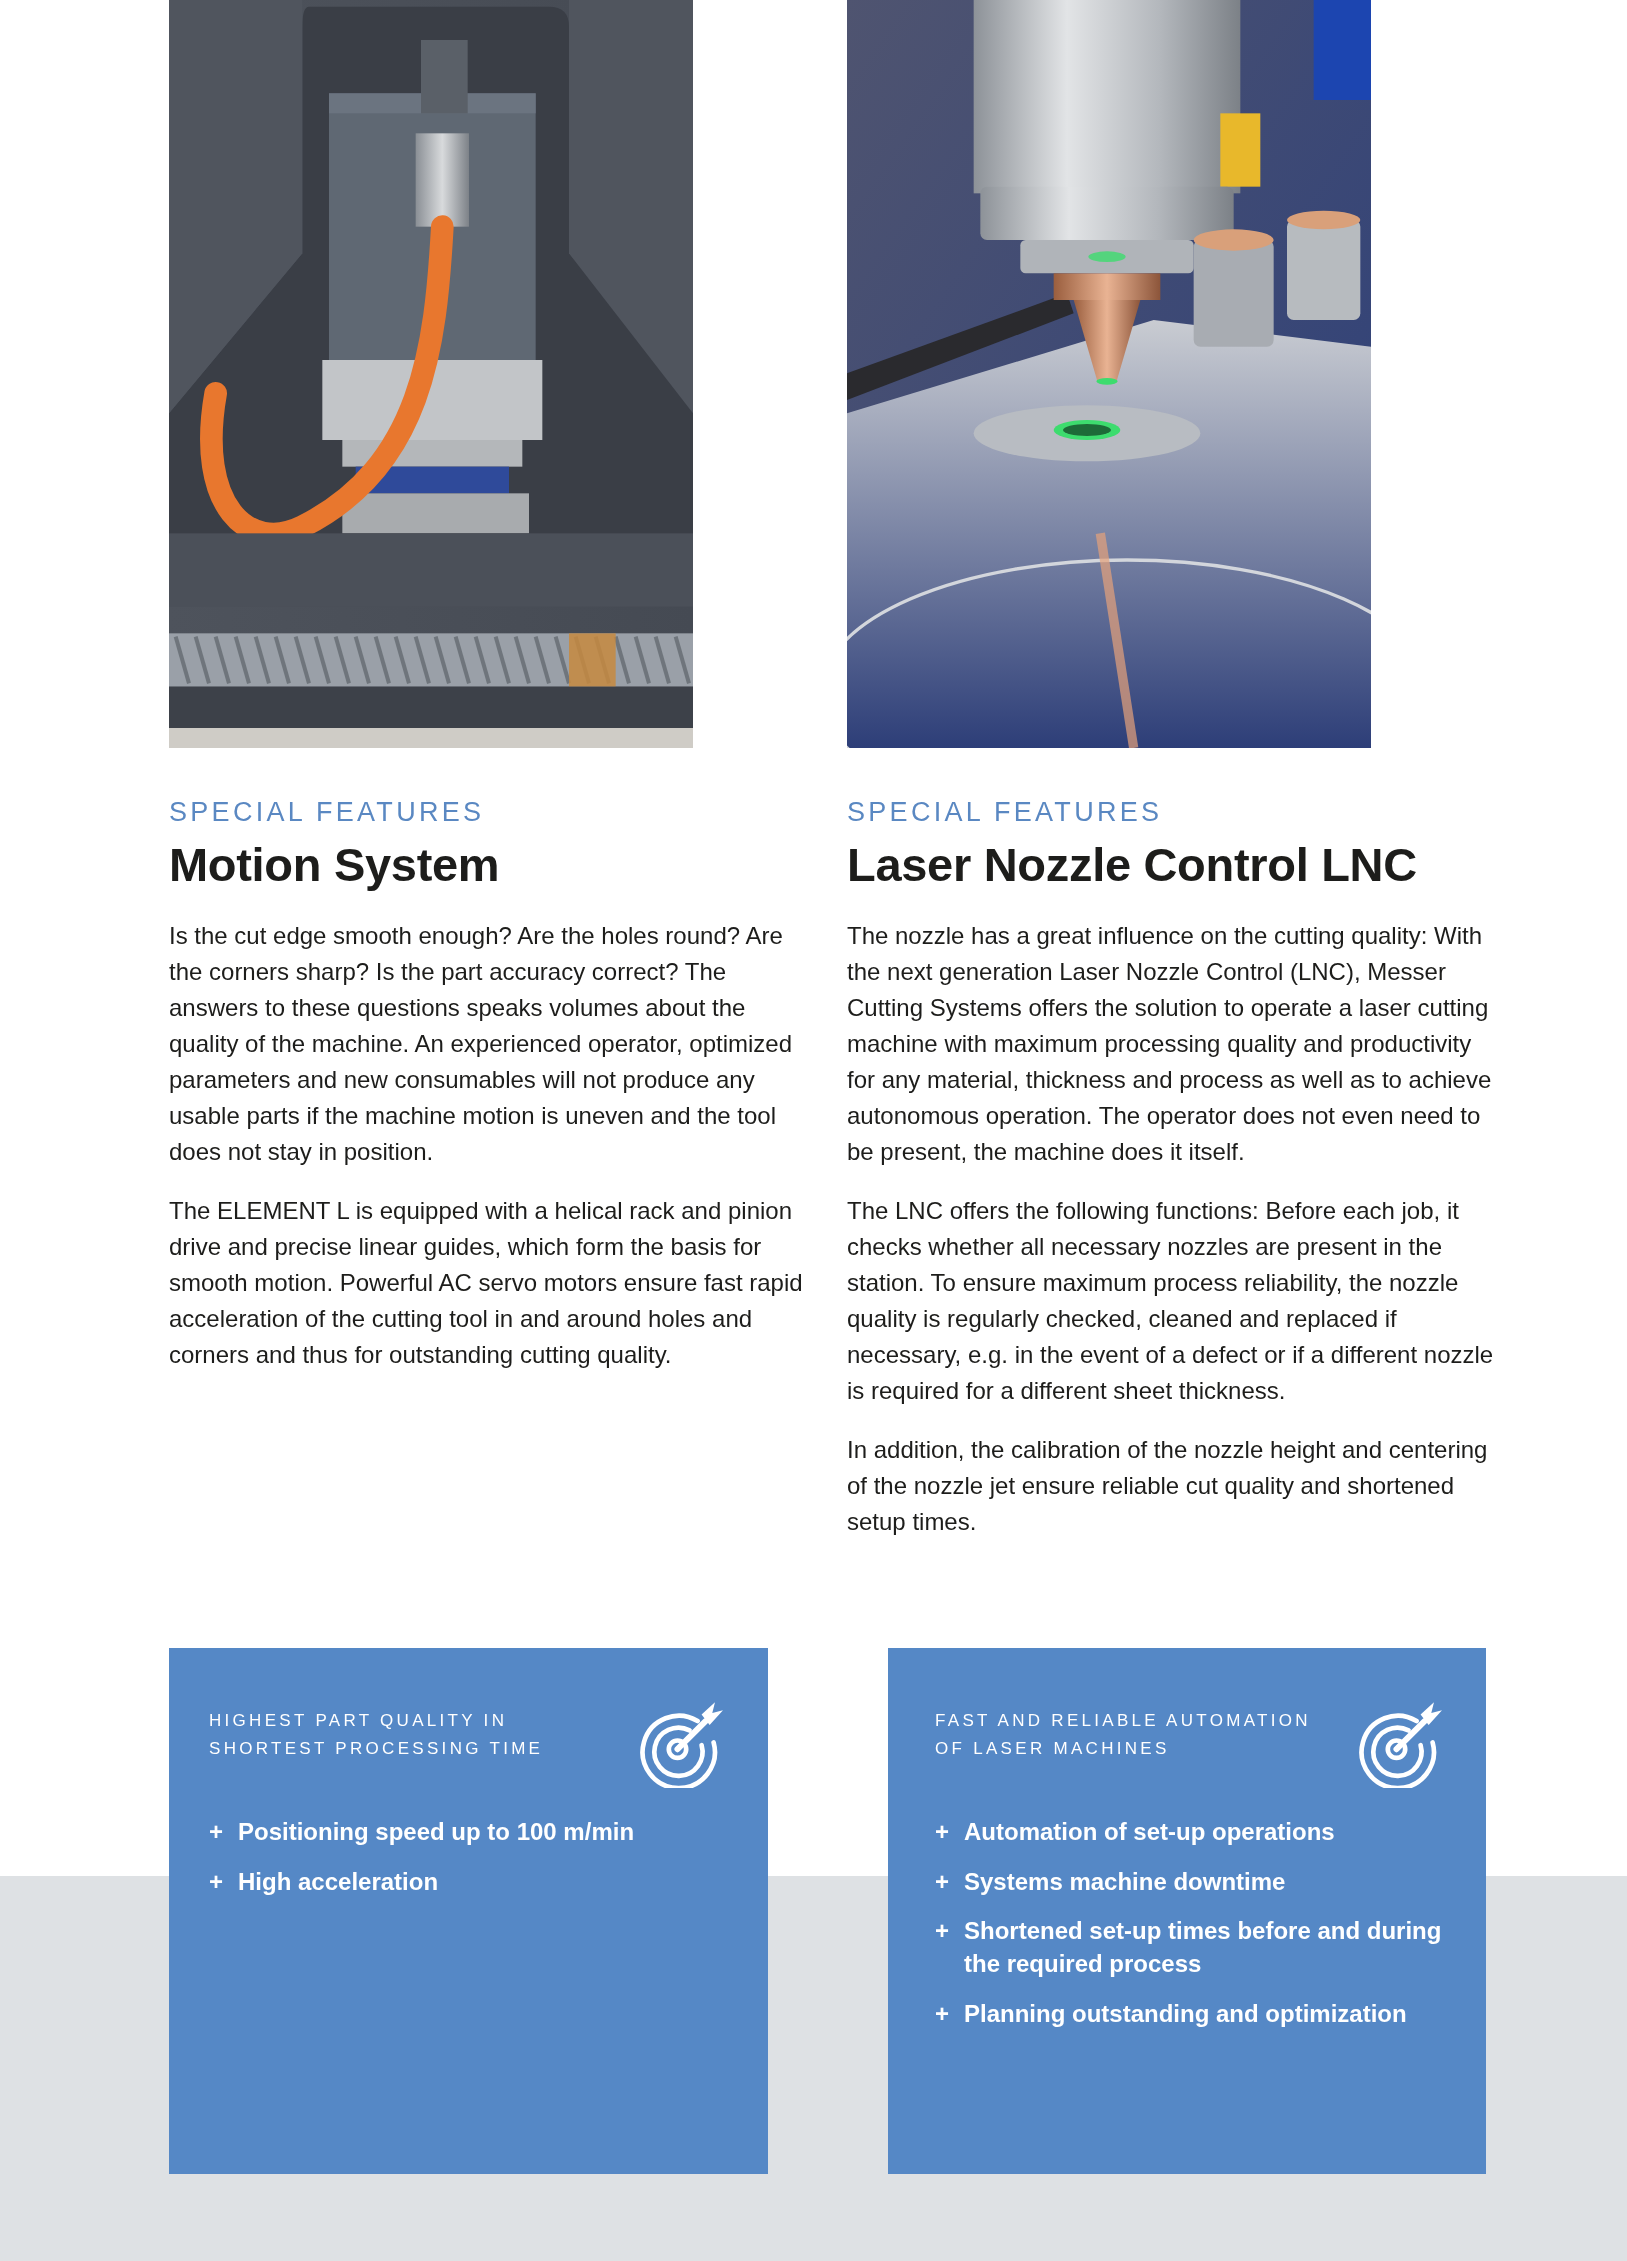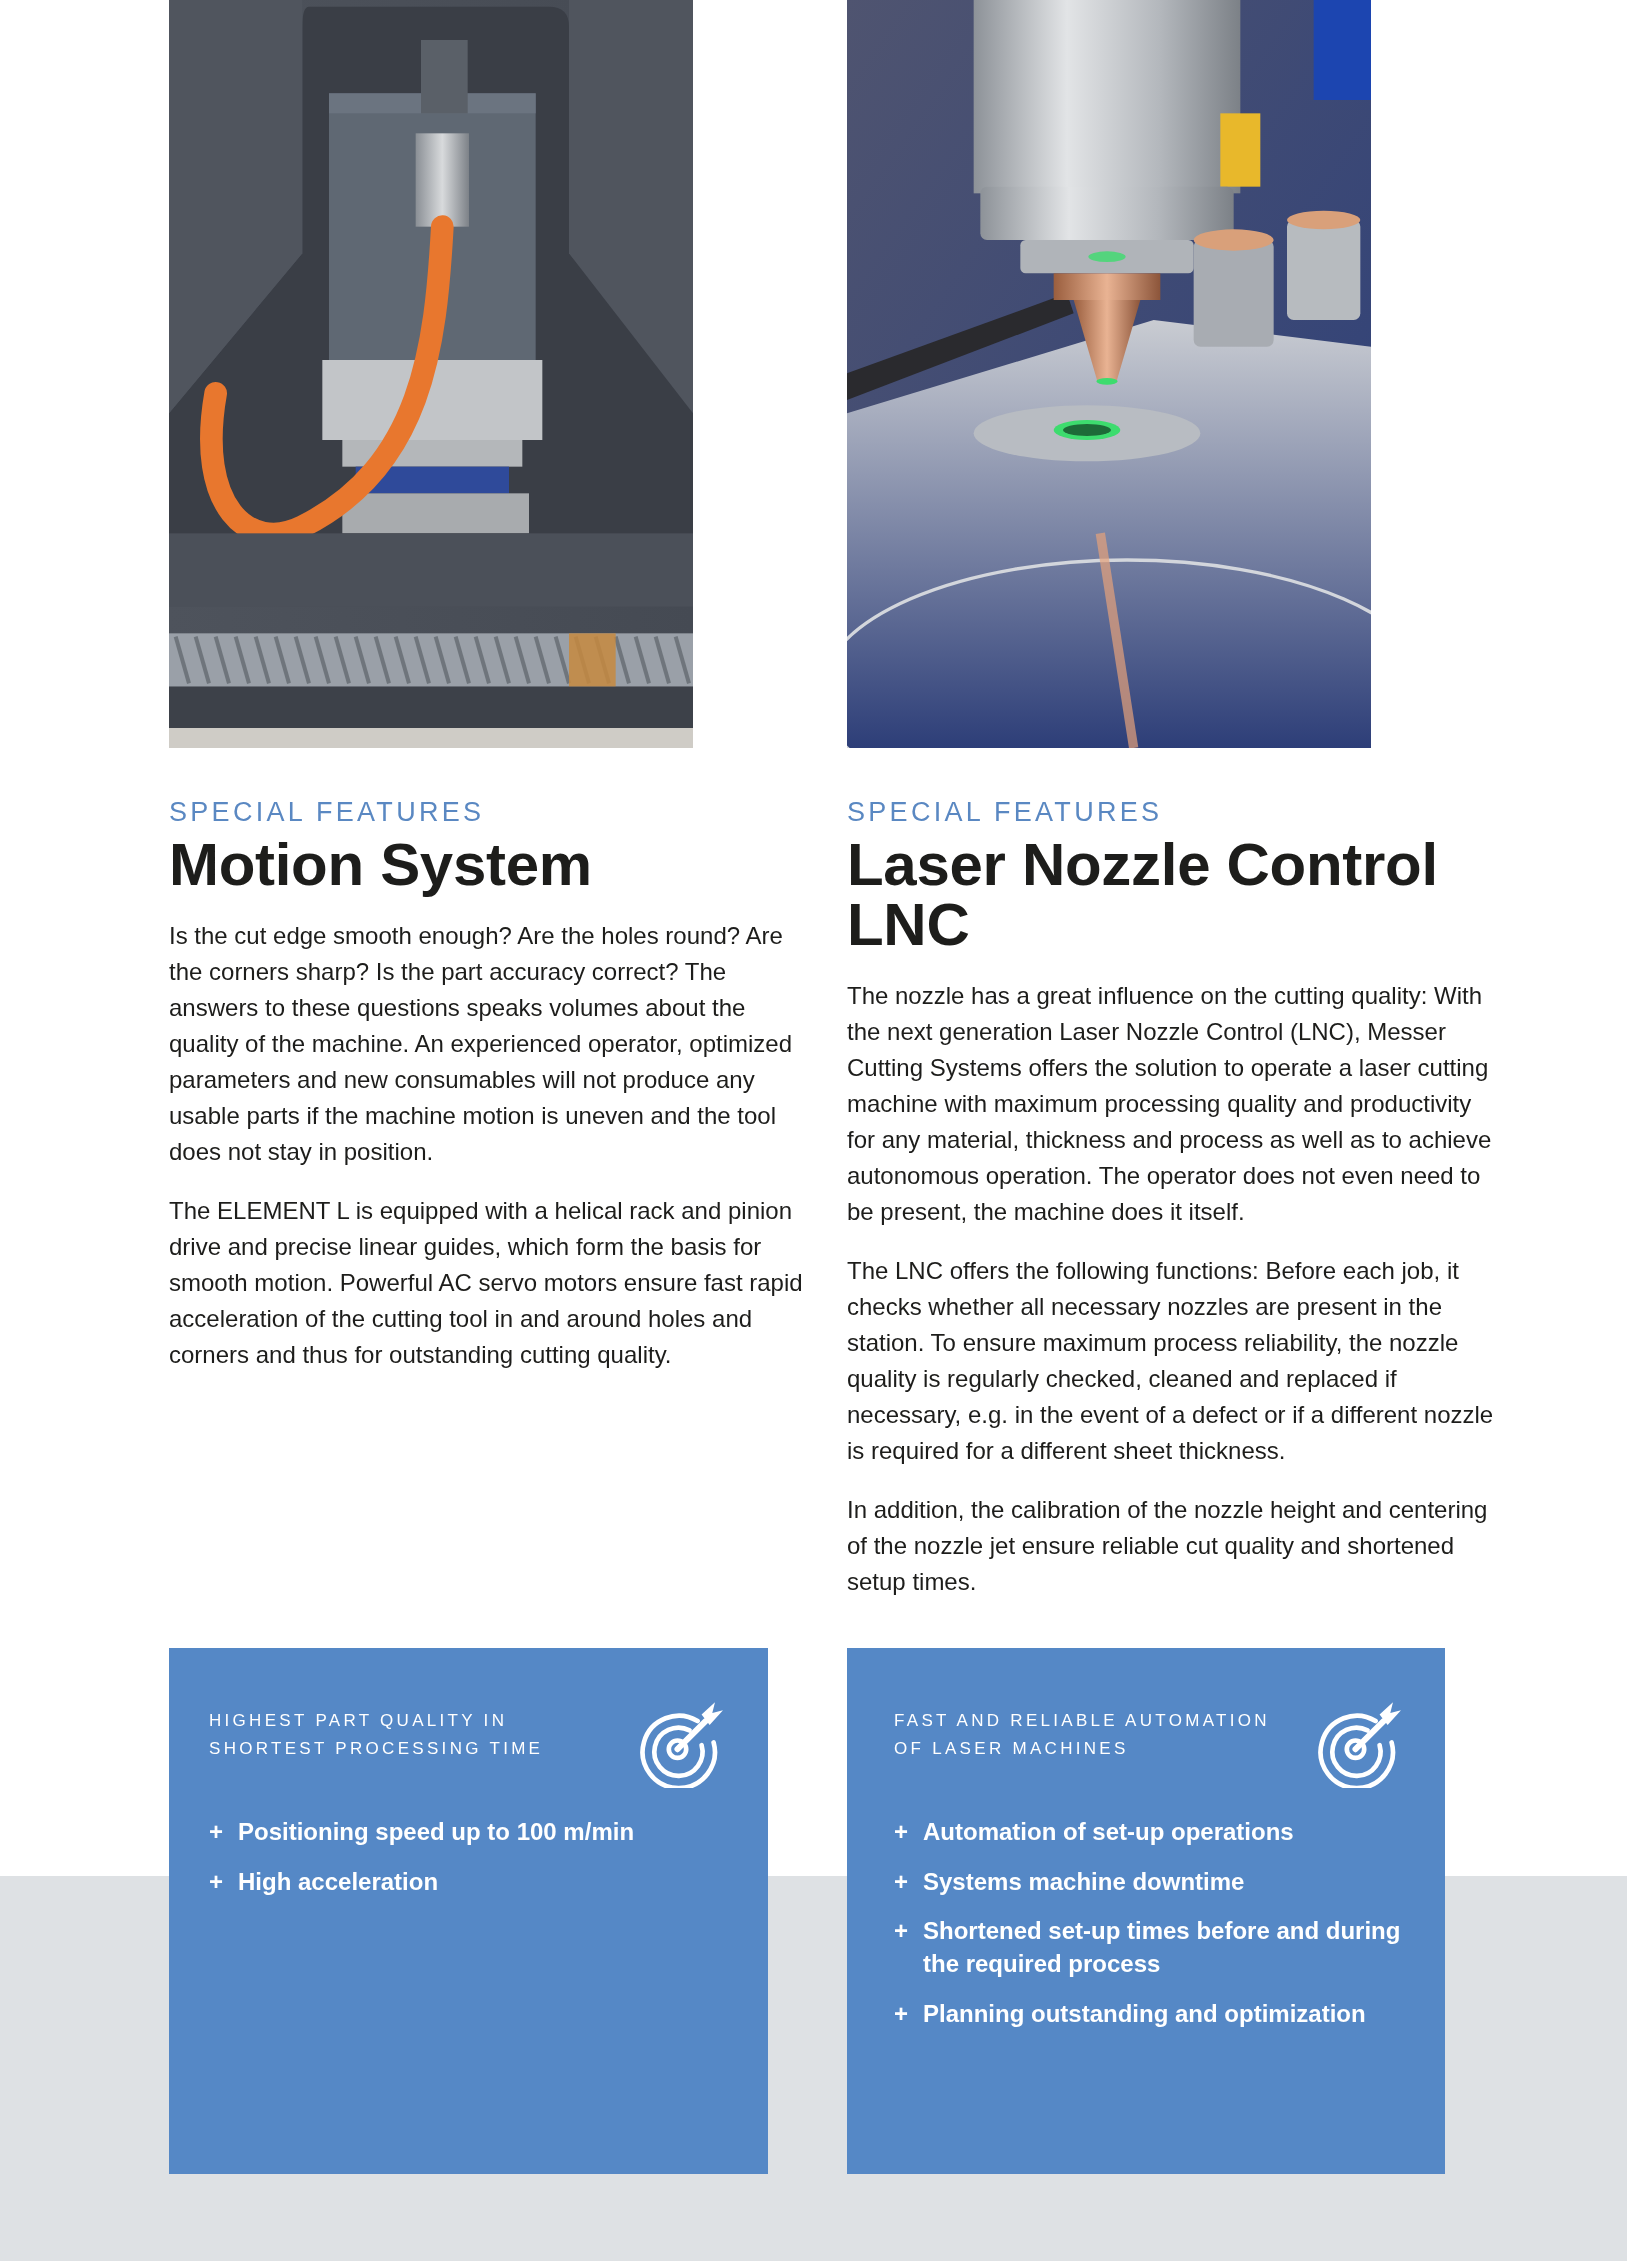--- a/index.html
+++ b/index.html
@@ -29,21 +29,21 @@
   #col-right { left: 847px; width: 654px; }
 
   .eyebrow {
     color: #5a88c2;
     font-size: 27px;
     letter-spacing: 3.3px;
     line-height: 37px;
     font-weight: 400;
   }
   .title {
-    font-size: 60px;
+    font-size: 47px;
     font-weight: 700;
     line-height: 60px;
     margin-top: 4px;
     letter-spacing: -0.3px;
     color: #1d1d1b;
   }
   .body-text {
     margin-top: 23px;
   }
   .body-text p {
@@ -52,21 +52,21 @@
     margin-bottom: 23px;
     color: #1d1d1b;
   }
 
   .box {
     position: absolute; top: 1648px; height: 526px;
     background: #5588c6;
     color: #ffffff;
   }
   #box-left { left: 169px; width: 599px; }
-  #box-right { left: 847px; width: 598px; }
+  #box-right { left: 888px; width: 598px; }
   .box-head {
     position: absolute; left: 40px; top: 59px; width: 400px;
     font-size: 17px; letter-spacing: 3.3px; line-height: 28px;
     font-weight: 400;
     text-transform: uppercase;
   }
   #box-right .box-head { left: 47px; width: 414px; }
   .box-icon {
     position: absolute; top: 53px; width: 87px; height: 87px;
   }

